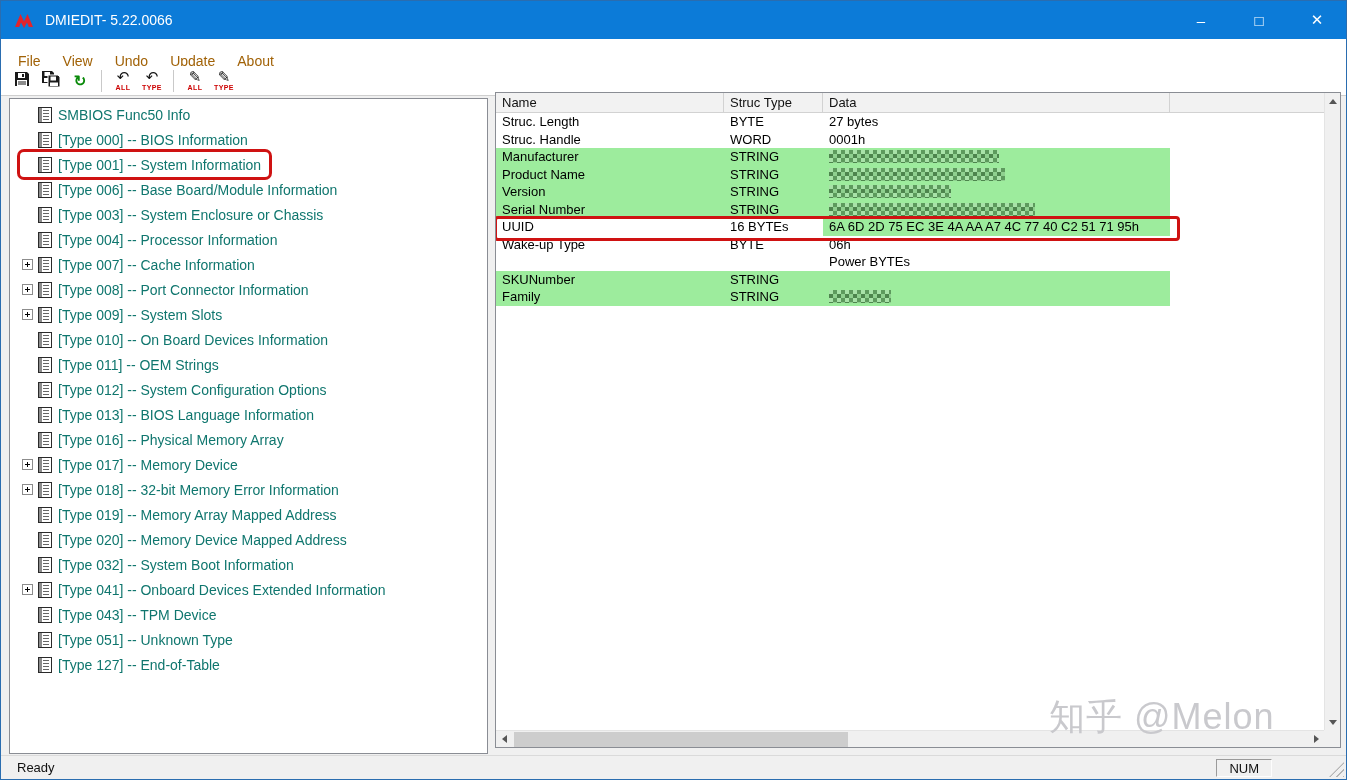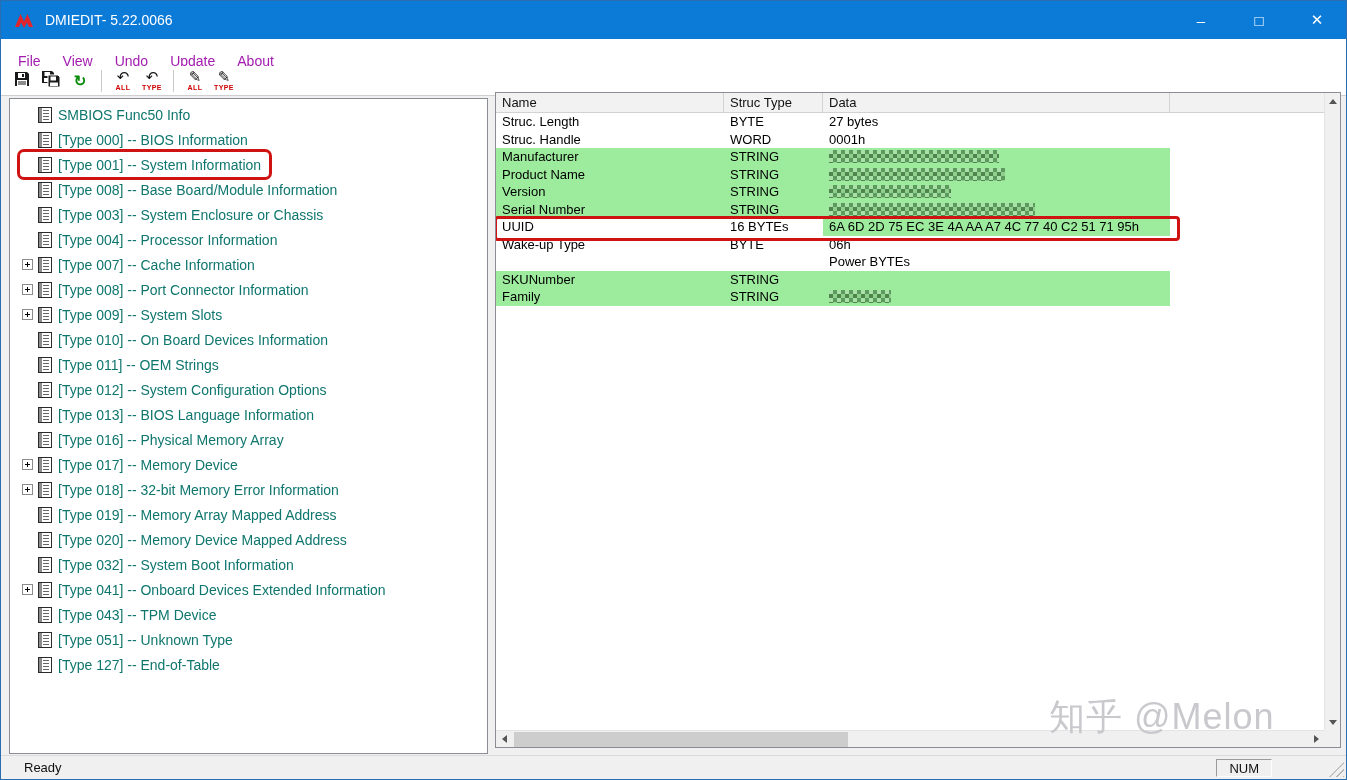--- a/index.html
+++ b/index.html
@@ -11,21 +11,21 @@
   .titlebar { position:absolute; top:0; left:0; right:0; height:38px; background:#0c7bd8;
               display:flex; align-items:center; color:#fff; }
   .title-logo { margin:0 10px 0 12px; display:flex; }
   .title-text { font-size:14px; }
   .win-controls { margin-left:auto; display:flex; height:100%; }
   .win-btn { width:58px; height:100%; display:flex; align-items:center; justify-content:center;
              font-size:15px; color:#fff; cursor:default; }
 
   
   .menubar { position:absolute; top:38px; left:0; right:0; height:44px; background:#ffffff;
-             display:flex; align-items:center; padding-left:6px; font-size:14px; color:#a21caf;
+             display:flex; align-items:center; padding-left:6px; font-size:14px; color:#a16207;
              border-bottom:1px solid #ececec; }
   .menu-item { padding:0 11px; }
 
   
   .toolbar { position:absolute; top:65px; left:0; right:0; height:30px; background:#ffffff;
              border-bottom:1px solid #cfcfcf; display:flex; align-items:center; padding-left:8px; gap:3px; }
   .tb-btn { min-width:26px; height:27px; display:flex; flex-direction:column; align-items:center;
             justify-content:center; }
   .tb-sep { width:1px; height:22px; background:#c9c9c9; margin:0 5px; }
   .tb-glyph { font-size:15px; line-height:14px; color:#111; }
@@ -85,21 +85,21 @@
   .tri-left  { width:0; height:0; border-top:4px solid transparent; border-bottom:4px solid transparent; border-right:5px solid #555; }
   .tri-right { width:0; height:0; border-top:4px solid transparent; border-bottom:4px solid transparent; border-left:5px solid #555; }
   .v-arrow-top { position:absolute; top:0; left:0; }
   .v-arrow-bottom { position:absolute; bottom:0; left:0; }
   .h-track { flex:1; height:100%; position:relative; }
   .h-thumb { position:absolute; left:2px; top:1px; height:15px; width:42%; background:#cdcdcd; }
 
   
   .statusbar { position:absolute; left:0; right:0; bottom:0; height:24px; background:#f0f0f0;
                border-top:1px solid #dadada; display:flex; align-items:center; font-size:13px; color:#111; }
-  .status-left { padding-left:23px; }
+  .status-left { padding-left:16px; }
   .num-box { margin-left:auto; margin-right:74px; border:1px solid; border-color:#9b9b9b #fdfdfd #fdfdfd #9b9b9b;
              padding:0 12px; height:18px; line-height:17px; }
   .resize-grip { position:absolute; right:2px; bottom:2px; width:15px; height:15px;
                  background:repeating-linear-gradient(135deg, #b5b5b5 0 1.5px, transparent 1.5px 5px);
                  clip-path:polygon(100% 0, 100% 100%, 0 100%); }
 
   
   .watermark { position:absolute; left:1048px; top:692px; font-size:36px; color:#c9c9cd;
                z-index:9; letter-spacing:1px; pointer-events:none; }
 </style>
@@ -193,21 +193,21 @@
 
   <div class="tree-item annotated">
     <span class="expand-box hidden-box"></span>
     <span class="doc-icon"></span>
     <span class="tree-label">[Type 001] -- System Information</span>
   </div>
 
   <div class="tree-item">
     <span class="expand-box hidden-box"></span>
     <span class="doc-icon"></span>
-    <span class="tree-label">[Type 008] -- Base Board/Module Information</span>
+    <span class="tree-label">[Type 006] -- Base Board/Module Information</span>
   </div>
 
   <div class="tree-item">
     <span class="expand-box hidden-box"></span>
     <span class="doc-icon"></span>
     <span class="tree-label">[Type 003] -- System Enclosure or Chassis</span>
   </div>
 
   <div class="tree-item">
     <span class="expand-box hidden-box"></span>

